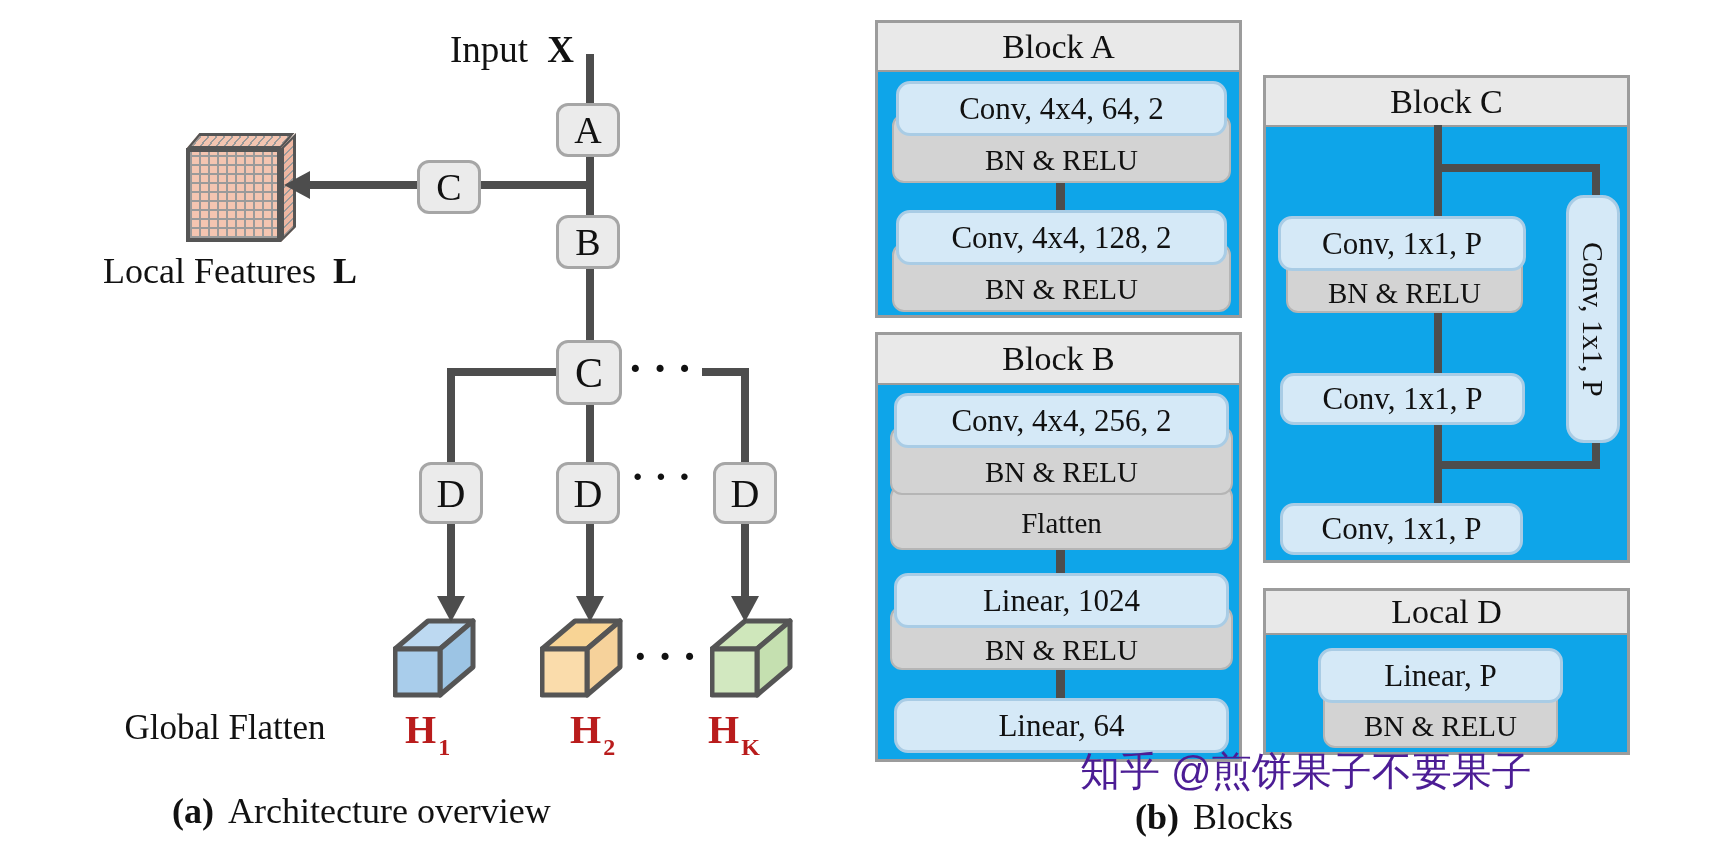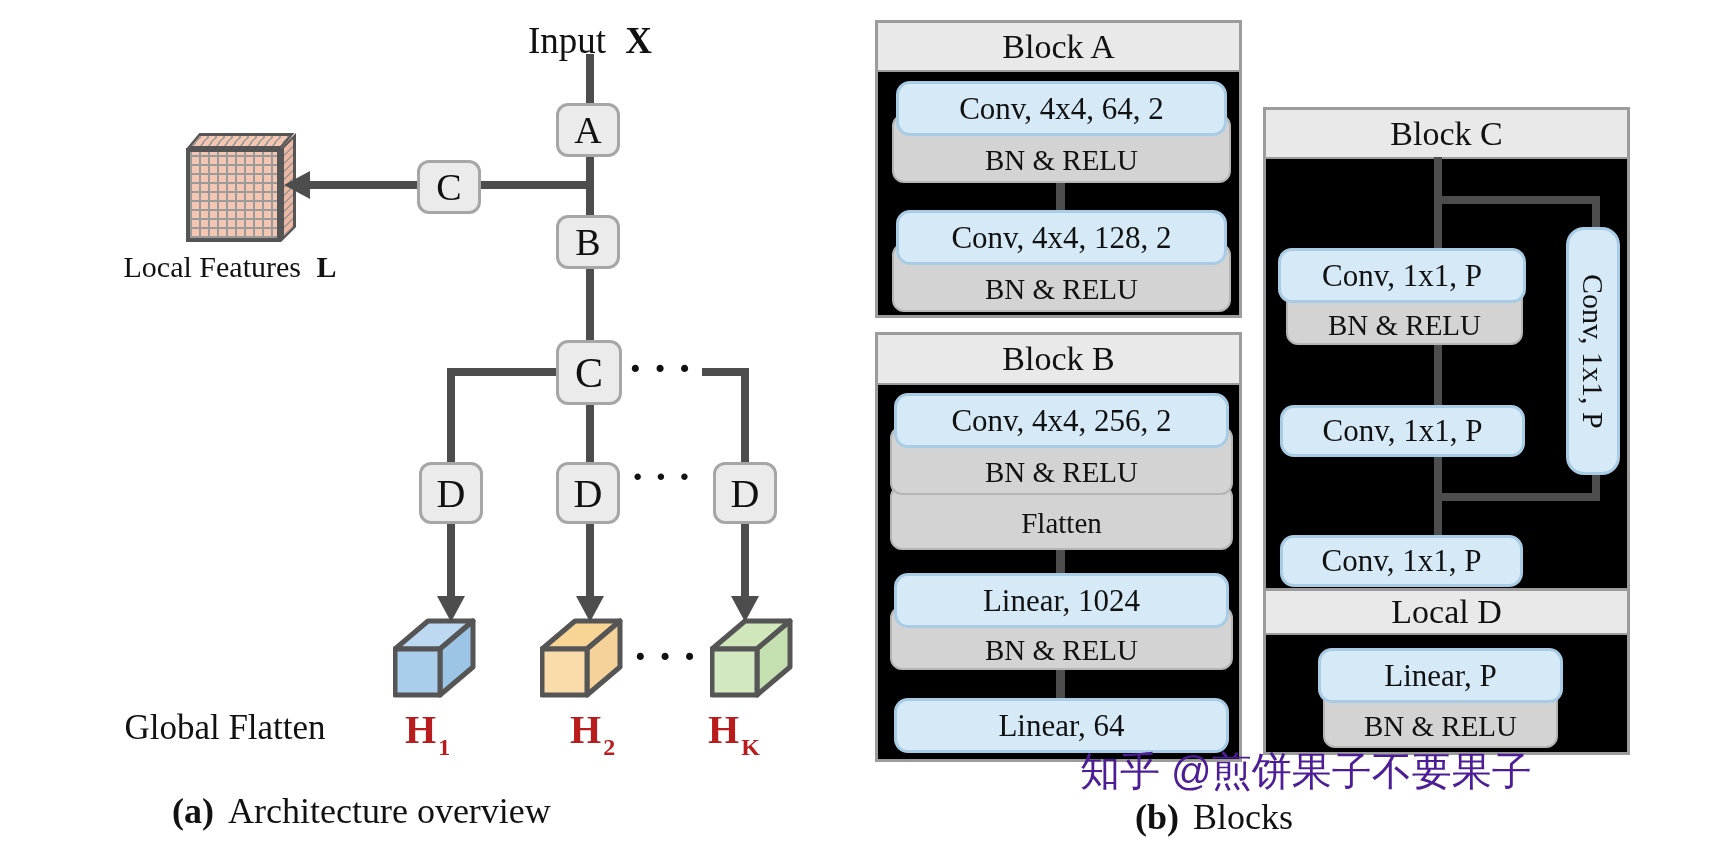--- a/index.html
+++ b/index.html
@@ -11,21 +11,21 @@
         display:flex;align-items:center;justify-content:center;font-size:38px;color:#111;
         box-sizing:border-box;z-index:4;}
   .arrow-down{position:absolute;width:0;height:0;border-left:14px solid transparent;
         border-right:14px solid transparent;border-top:26px solid #4d4d4d;z-index:3;}
   .arrow-left{position:absolute;width:0;height:0;border-top:14px solid transparent;
         border-bottom:14px solid transparent;border-right:26px solid #4d4d4d;z-index:3;}
   .dots{position:absolute;font-weight:bold;font-size:44px;letter-spacing:10px;color:#111;
         display:flex;align-items:center;justify-content:center;}
   .label{position:absolute;font-size:35px;color:#111;white-space:nowrap;}
   .bold{font-weight:bold;}
-  .panel{position:absolute;background:#000000;border:3px solid #9c9c9c;box-sizing:border-box;}
+  .panel{position:absolute;background:#0ea5e9;border:3px solid #9c9c9c;box-sizing:border-box;}
   .phead{position:absolute;left:0;top:0;right:0;background:#e9e9e9;border-bottom:2px solid #9c9c9c;
         display:flex;align-items:center;justify-content:center;font-size:34px;color:#111;}
   .bluebox{position:absolute;background:#d5e9f7;border:3px solid #a9cce5;border-radius:14px;
         display:flex;align-items:center;justify-content:center;font-size:31px;color:#111;
         box-sizing:border-box;z-index:3;}
   .graybox{position:absolute;background:#d3d3d3;border:2px solid #b5b5b5;border-radius:12px;
         display:flex;align-items:center;justify-content:center;font-size:29px;color:#111;
         box-sizing:border-box;z-index:2;}
   .connector{position:absolute;width:9px;background:#4d4d4d;z-index:1;}
   .cline{position:absolute;background:#4d4d4d;z-index:1;}
@@ -47,36 +47,36 @@
   .caption{position:absolute;font-size:36px;color:#111;white-space:nowrap;}
   .caption .tag{font-weight:bold;margin-right:14px;}
   .watermark{position:absolute;left:1080px;top:744px;font-size:40px;color:#4c1d95;z-index:10;
         white-space:nowrap;font-family:"Liberation Sans","DejaVu Sans",sans-serif;}
 </style>
 </head>
 <body>
 
 <div class="canvas">
 
-  <div class="label abs" style="left:450px;top:19px;width:280px;text-align:center;font-size:37px;">
+  <div class="label abs" style="left:450px;top:28px;width:280px;text-align:left;font-size:37px;">
     <span>Input</span>
     <span class="bold" style="margin-left:10px;">X</span>
   </div>
 
   <div class="line" style="left:586px;top:54px;width:8px;height:548px;"></div>
   <div class="arrow-down" style="left:576px;top:596px;"></div>
 
   <div class="line" style="left:300px;top:181px;width:290px;height:8px;"></div>
   <div class="arrow-left" style="left:284px;top:171px;"></div>
 
   <div class="cube-top"></div>
   <div class="cube-side"></div>
   <div class="cube-front"></div>
 
-  <div class="label" style="left:50px;top:250px;width:360px;text-align:center;font-size:30px;">
+  <div class="label" style="left:50px;top:250px;width:360px;text-align:center;font-size:36px;">
     <span>Local Features</span>
     <span class="bold" style="margin-left:8px;">L</span>
   </div>
 
   <div class="node" style="left:556px;top:103px;width:64px;height:54px;">
       <span>A</span>
     </div>
   <div class="node" style="left:417px;top:160px;width:64px;height:54px;">
       <span>C</span>
     </div>
@@ -183,21 +183,21 @@
       </div>
     <div class="graybox" style="left:12px;top:271px;width:343px;height:64px;padding-top:24px;">
         <span>BN &amp; RELU</span>
       </div>
     <div class="connector" style="left:178px;top:335px;height:28px;"></div>
     <div class="bluebox" style="left:16px;top:363px;width:335px;height:55px;">
         <span>Linear, 64</span>
       </div>
   </div>
 
-  <div class="panel" style="left:1263px;top:75px;width:367px;height:488px;margin-top:32px;">
+  <div class="panel" style="left:1263px;top:75px;width:367px;height:488px;">
     <div class="phead" style="height:47px;">
       <span>Block C</span>
     </div>
 
     <div class="cline" style="left:168px;top:47px;width:8px;height:412px;"></div>
     <div class="cline" style="left:172px;top:86px;width:162px;height:8px;"></div>
     <div class="cline" style="left:326px;top:86px;width:8px;height:40px;"></div>
     <div class="cline" style="left:326px;top:355px;width:8px;height:36px;"></div>
     <div class="cline" style="left:172px;top:383px;width:162px;height:8px;"></div>
 

